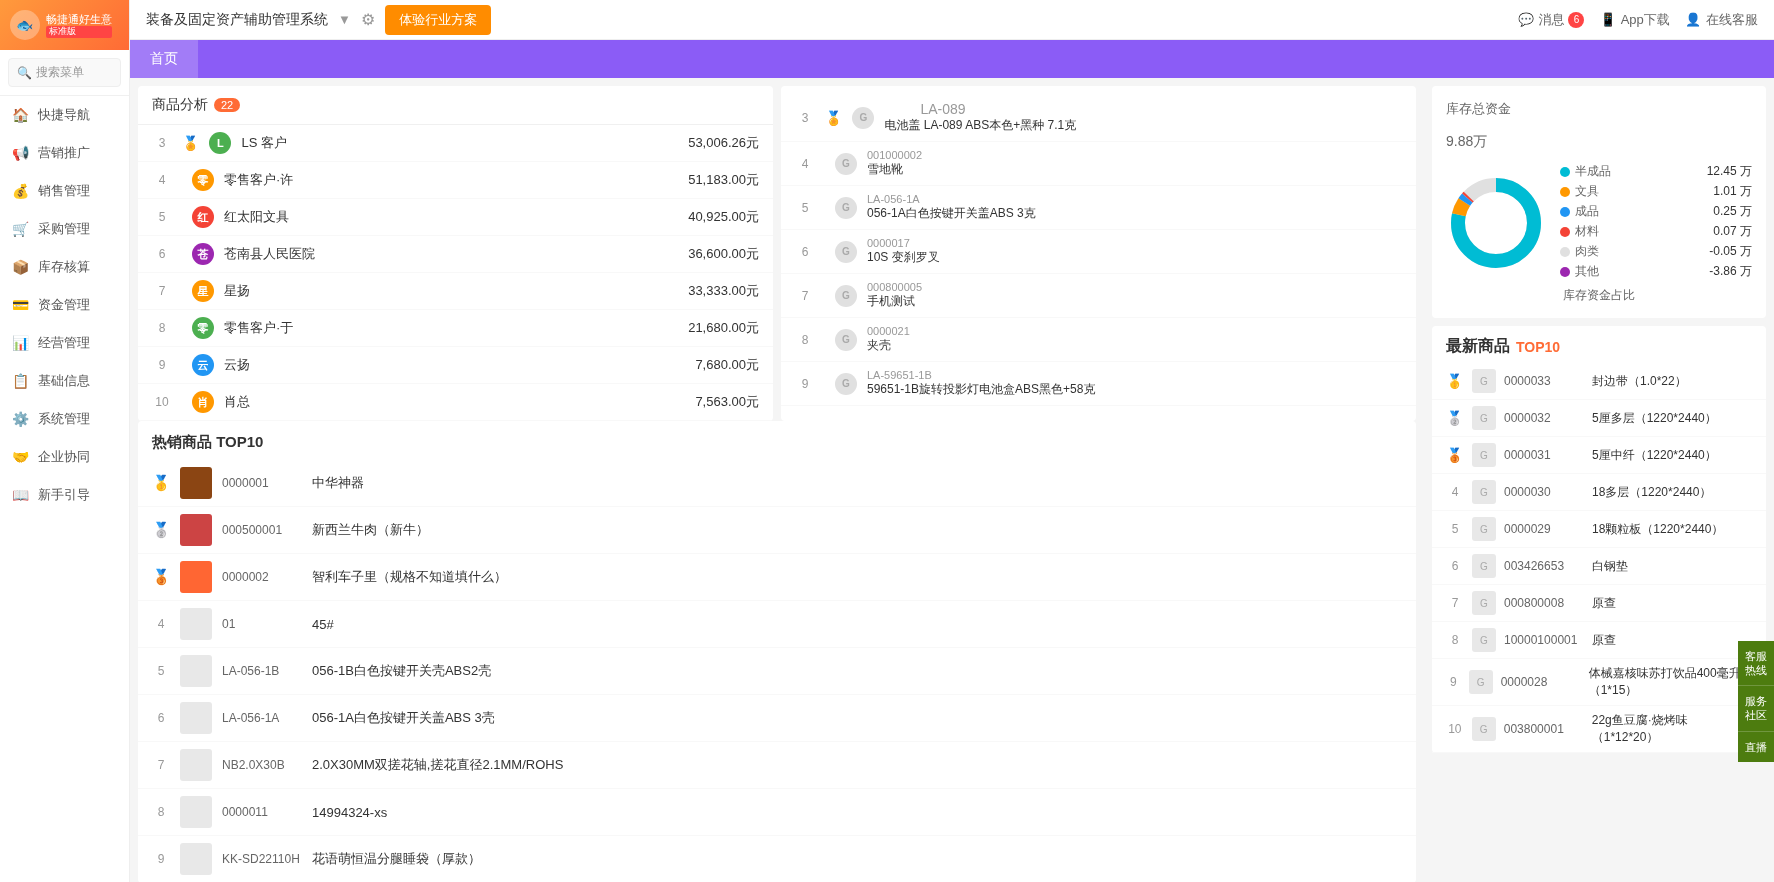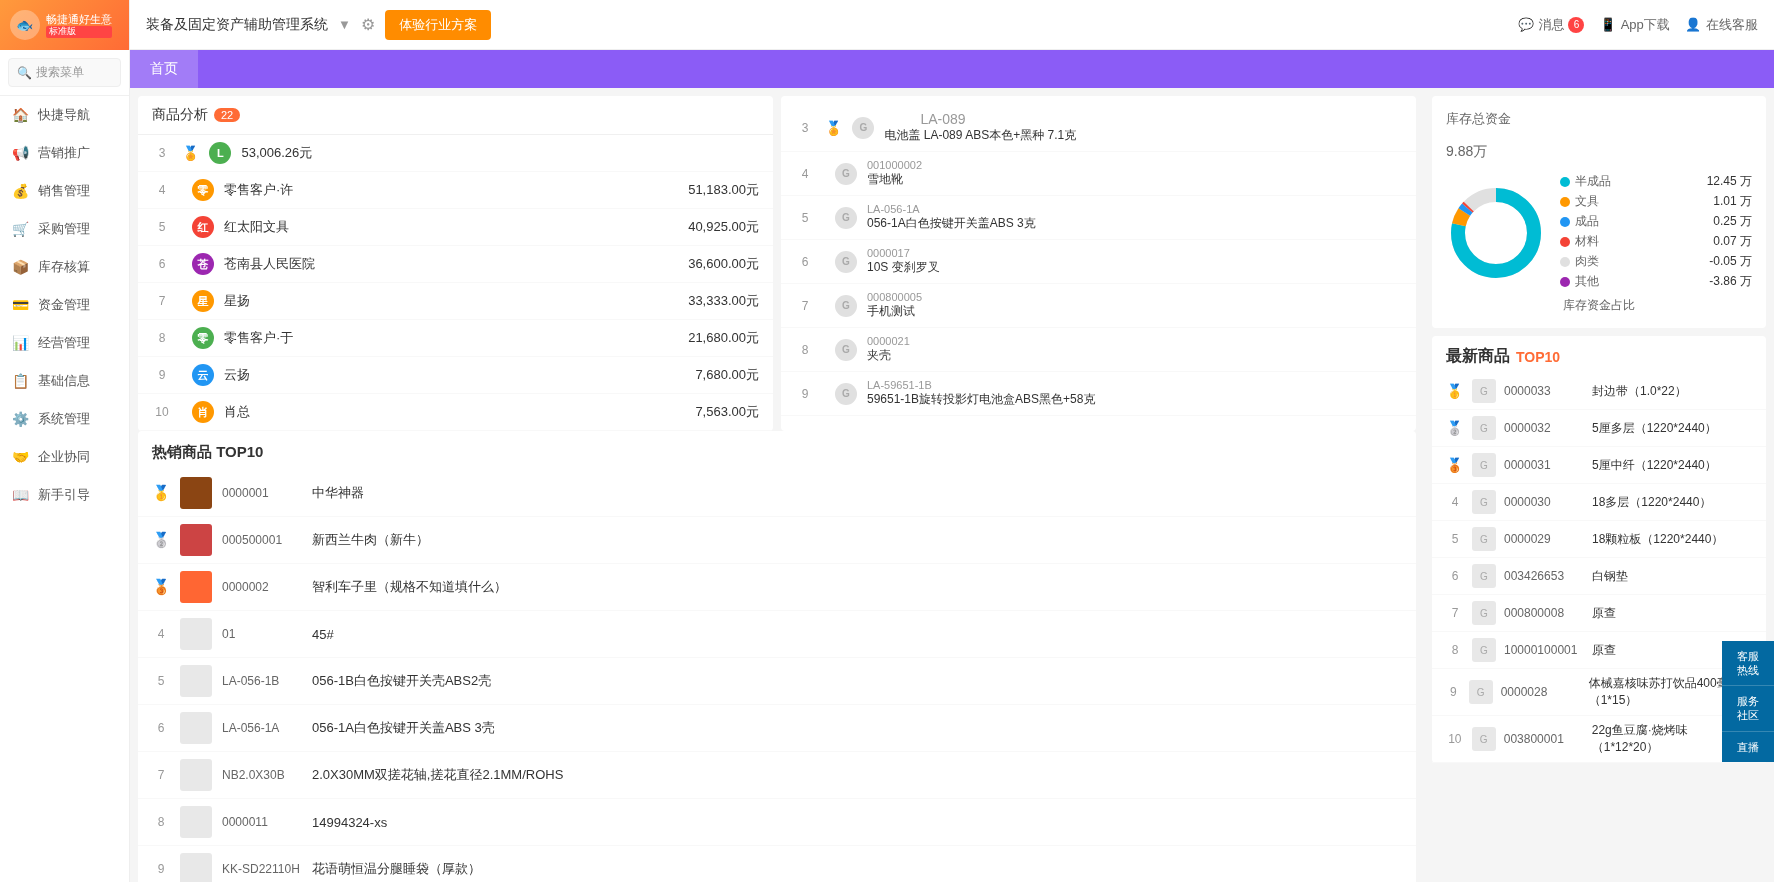--- a/index.html
+++ b/index.html
@@ -51,21 +51,21 @@
       padding: 10px 12px; cursor: pointer; color: #555;
       font-size: 13px; transition: background 0.2s;
     }
     .sidebar-item-icon { font-size: 14px; width: 18px; text-align: center; }
 
     
     .main { flex: 1; display: flex; flex-direction: column; overflow: hidden; }
 
     
     .header {
-      background: #fff; height: 50px;
+      background: #fff; height: 40px;
       display: flex; align-items: center; justify-content: space-between;
       padding: 0 16px; border-bottom: 1px solid #eee; flex-shrink: 0;
     }
     .header-left { display: flex; align-items: center; gap: 10px; }
     .header-system-name { font-size: 14px; color: #333; }
     .header-dropdown { color: #999; cursor: pointer; }
     .header-settings { color: #999; cursor: pointer; font-size: 16px; }
     .header-btn {
       background: #ff8c00; color: #fff; border: none;
       padding: 6px 14px; border-radius: 4px; cursor: pointer; font-size: 13px;
@@ -176,22 +176,22 @@
     }
     .new-product-code { color: #666; font-size: 12px; min-width: 80px; }
     .new-product-name { color: #333; font-size: 12px; }
 
     
     .float-buttons {
       position: fixed; right: 0; bottom: 120px;
       display: flex; flex-direction: column; z-index: 100;
     }
     .float-btn {
-      width: 52px; padding: 8px 4px;
-      background: #0369a1; color: #fff;
+      width: 36px; padding: 8px 4px;
+      background: #4d7c0f; color: #fff;
       font-size: 11px; text-align: center; cursor: pointer;
       border-bottom: 1px solid rgba(255,255,255,0.2);
       line-height: 1.3;
     }
     .float-btn:last-child { border-bottom: none; }
 
     
     ::-webkit-scrollbar { width: 4px; }
     ::-webkit-scrollbar-track { background: #f1f1f1; }
     ::-webkit-scrollbar-thumb { background: #ccc; border-radius: 2px; }
@@ -311,20 +311,21 @@
           <div class="panel-header">
             <span>商品分析</span>
             <span class="badge-orange">22</span>
           </div>
           <div class="col-scroll">
 
             <div class="rank-item">
               <span class="rank-num">3</span>
               <span class="rank-medal medal-bronze">🏅</span>
               <div class="rank-avatar" style="background:#4CAF50">L</div>
+              <span class="rank-name">LS 客户</span>
               <span class="rank-amount">53,006.26元</span>
             </div>
             <div class="rank-item">
               <span class="rank-num">4</span>
               <span class="rank-medal"></span>
               <div class="rank-avatar" style="background:#FF9800">零</div>
               <span class="rank-name">零售客户·许</span>
               <span class="rank-amount">51,183.00元</span>
             </div>
             <div class="rank-item">

